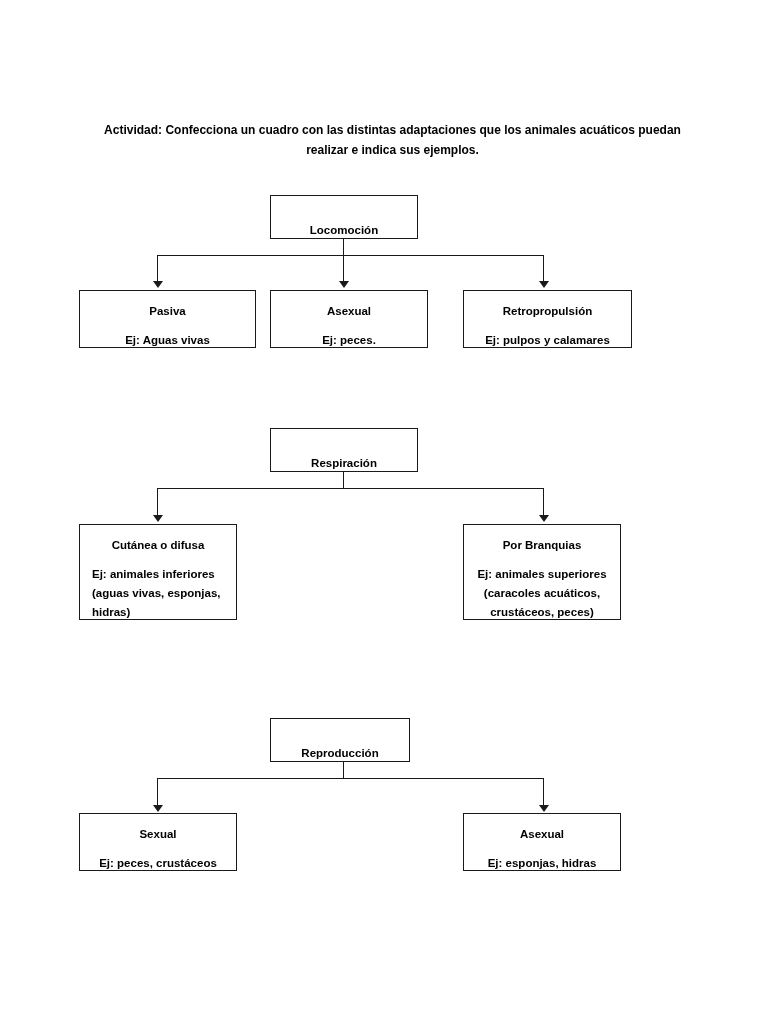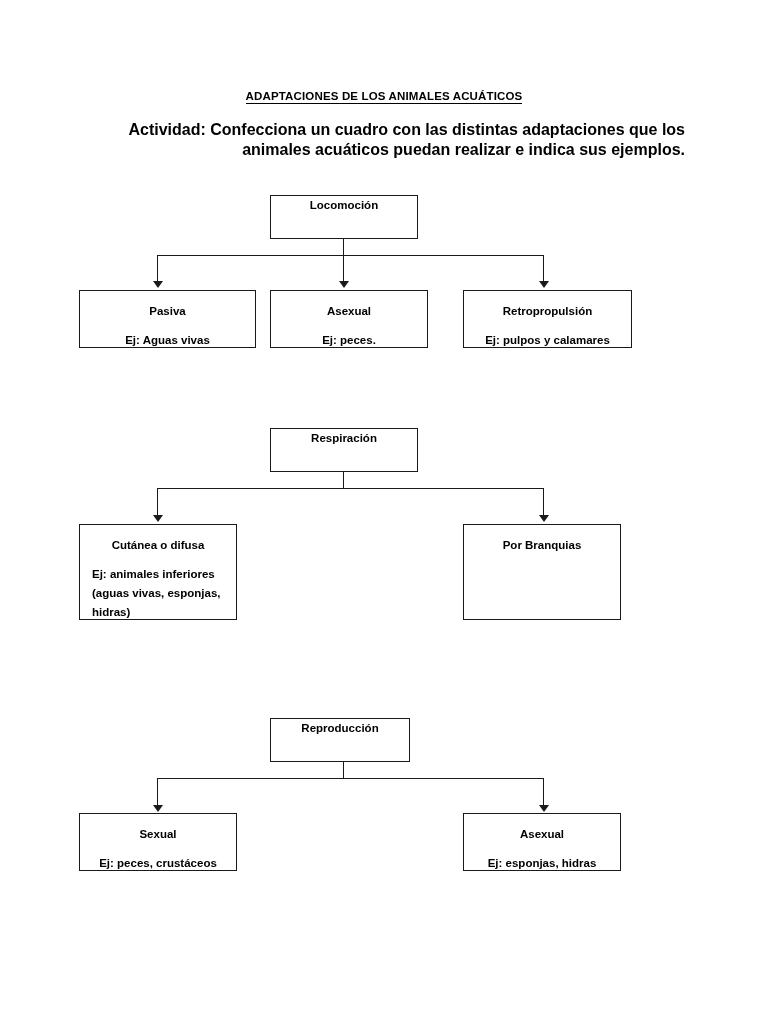--- a/index.html
+++ b/index.html
@@ -36,24 +36,24 @@
   .doc-title span {
     border-bottom: 1.3px solid #000;
     padding-bottom: 1px;
   }
 
   .activity {
     position: absolute;
     left: 100px;
     top: 120px;
     width: 585px;
-    font-size: 16px;
+    font-size: 12px;
     font-weight: bold;
     line-height: 20px;
-    text-align: right;
+    text-align: center;
   }
 
   
   .node {
     position: absolute;
     box-sizing: border-box;
     border: 1.3px solid #1a1a1a;
     background: #ffffff;
     font-size: 11.5px;
     font-weight: bold;
@@ -72,21 +72,21 @@
   .node.left-body .body {
     text-align: left;
   }
 
   .root {
     display: flex;
     align-items: flex-start;
     justify-content: center;
   }
   .root .head {
-    margin-top: 0;
+    margin-top: 25px;
   }
 
   .leaf {
     padding: 11px 12px 0 12px;
   }
 
   
   .vline {
     position: absolute;
     width: 1.3px;
@@ -104,23 +104,20 @@
     border-left: 5px solid transparent;
     border-right: 5px solid transparent;
     border-top: 7px solid #1a1a1a;
   }
 </style>
 </head>
 <body>
 
 <div class="page">
 
-  <div class="doc-title">
-    <span>ADAPTACIONES DE LOS ANIMALES ACUÁTICOS</span>
-  </div>
 
   <div class="activity">Actividad: Confecciona un cuadro con las distintas adaptaciones que los animales acuáticos puedan realizar e indica sus ejemplos.</div>
 
   <div class="node root" style="left:270px; top:195px; width:148px; height:44px;">
     <div class="head">Locomoción</div>
   </div>
 
   <div class="vline" style="left:343px; top:239px; height:17px;"></div>
   <div class="hline" style="left:157px; top:255px; width:387px;"></div>
 
@@ -161,20 +158,21 @@
   <div class="vline" style="left:543px; top:488px; height:27px;"></div>
   <div class="arrow" style="left:539px; top:515px;"></div>
 
   <div class="node leaf left-body" style="left:79px; top:524px; width:158px; height:96px;">
     <div class="head">Cutánea o difusa</div>
     <div class="body">Ej: animales inferiores (aguas vivas, esponjas, hidras)</div>
   </div>
 
   <div class="node leaf center-all" style="left:463px; top:524px; width:158px; height:96px;">
     <div class="head">Por Branquias</div>
+    <div class="body">Ej: animales superiores (caracoles acuáticos, crustáceos, peces)</div>
   </div>
 
   <div class="node root" style="left:270px; top:718px; width:140px; height:44px;">
     <div class="head">Reproducción</div>
   </div>
 
   <div class="vline" style="left:343px; top:762px; height:17px;"></div>
   <div class="hline" style="left:157px; top:778px; width:387px;"></div>
 
   <div class="vline" style="left:157px; top:778px; height:27px;"></div>

